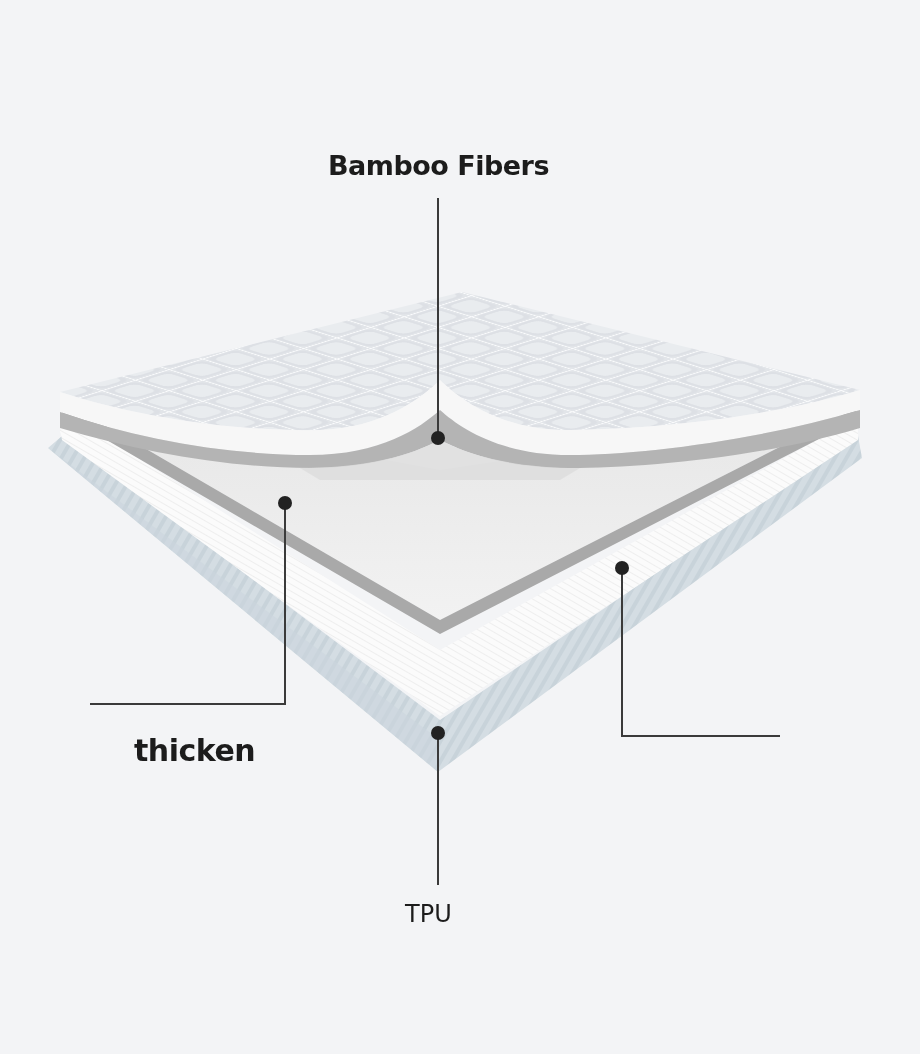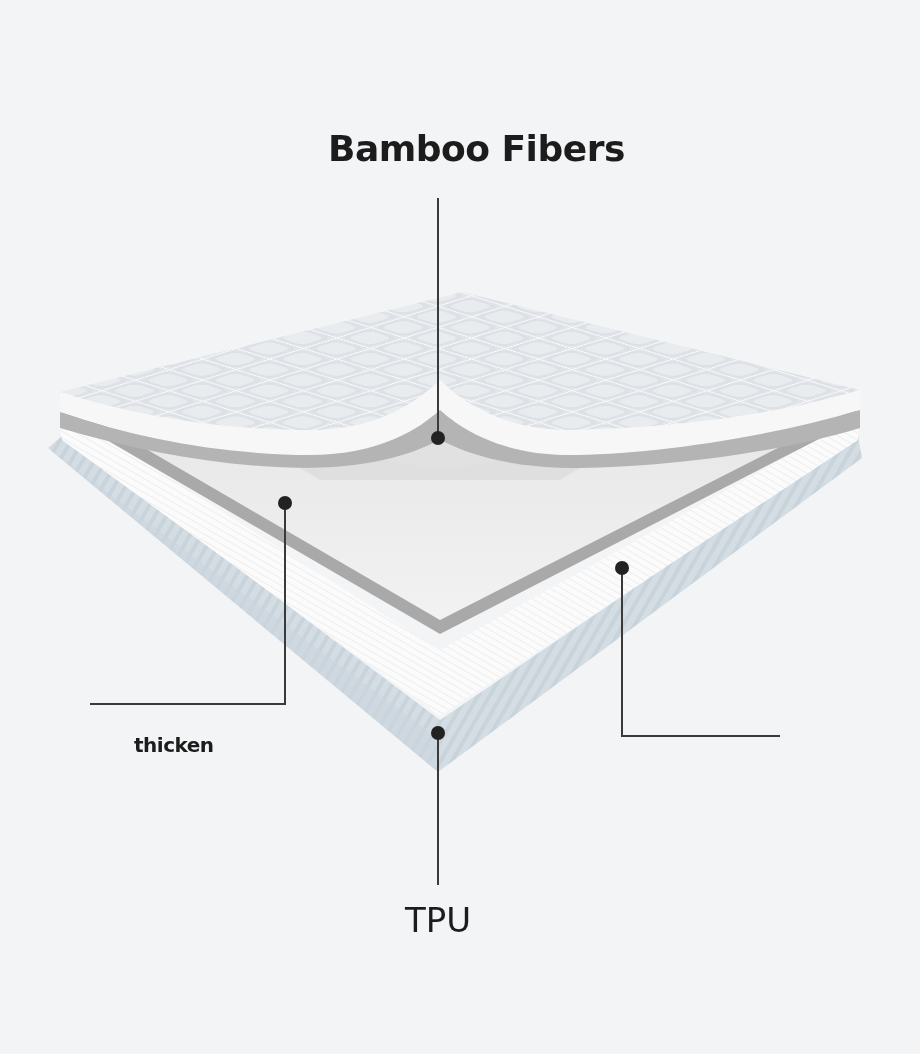--- a/index.html
+++ b/index.html
@@ -26,37 +26,37 @@
     }
     .label {
       position: absolute;
       color: #1c1c1c;
       font-weight: bold;
       white-space: nowrap;
       letter-spacing: -0.5px;
     }
     .label-bamboo {
       left: 328px;
-      top: 128px;
-      font-size: 36px;
+      top: 150px;
+      font-size: 27px;
     }
     .label-thicken {
       left: 134px;
       top: 733px;
-      font-size: 20px;
+      font-size: 30px;
     }
     .label-heavy {
       left: 597px;
       top: 763px;
       font-size: 26px;
     }
     .label-tpu {
       left: 405px;
       top: 900px;
-      font-size: 34px;
+      font-size: 24px;
       font-weight: normal;
       letter-spacing: 0;
     }
   </style>
 </head>
 <body>
 
 <div class="stage">
 
   <svg class="art" width="920" height="1054" viewBox="0 0 920 1054">

